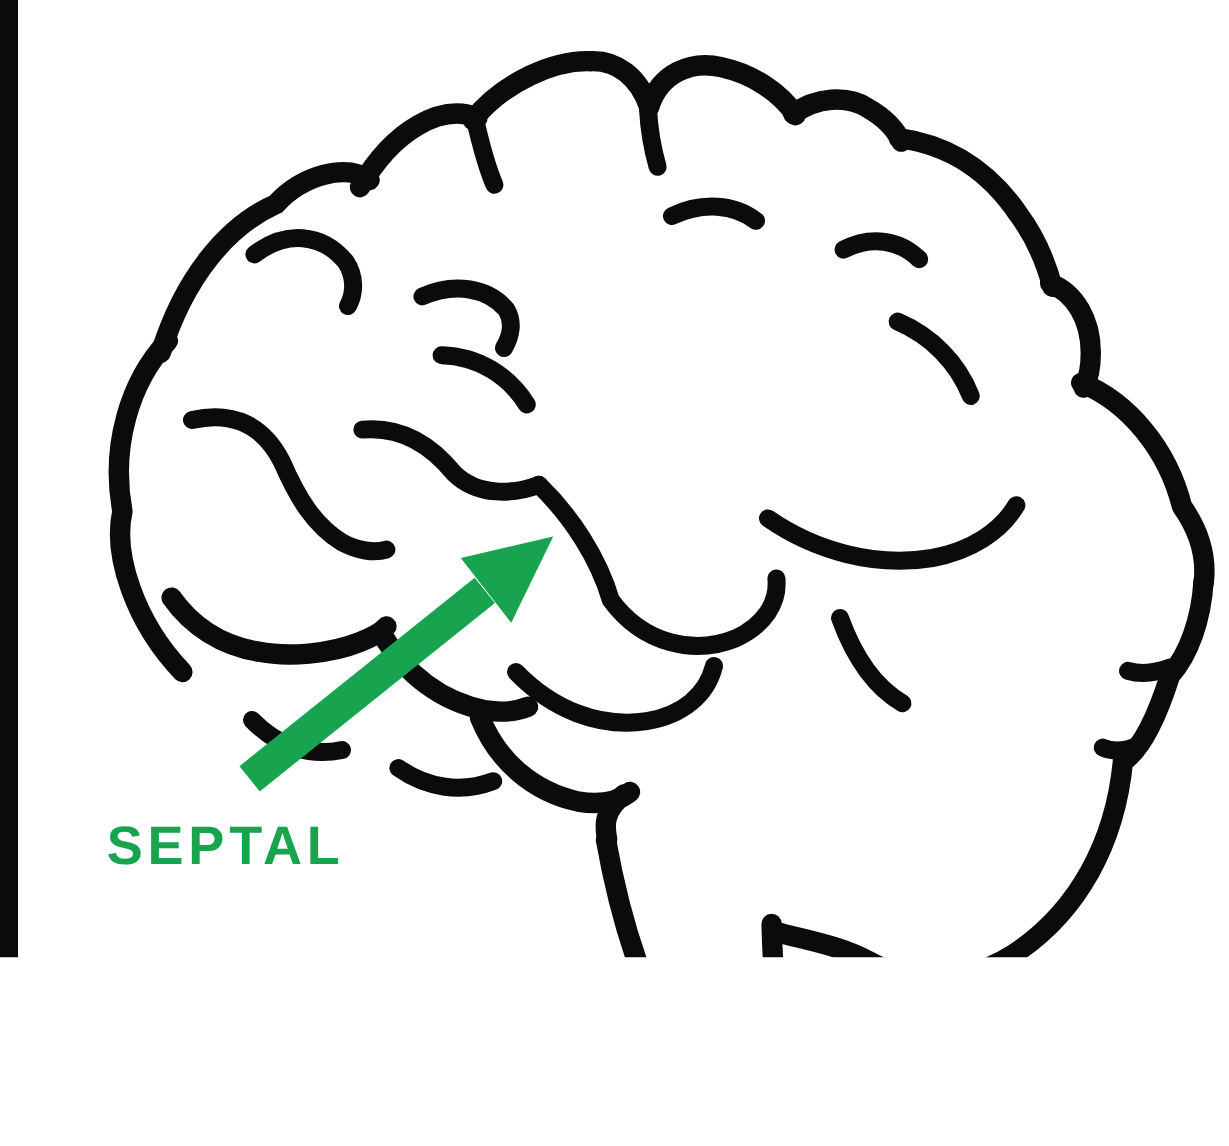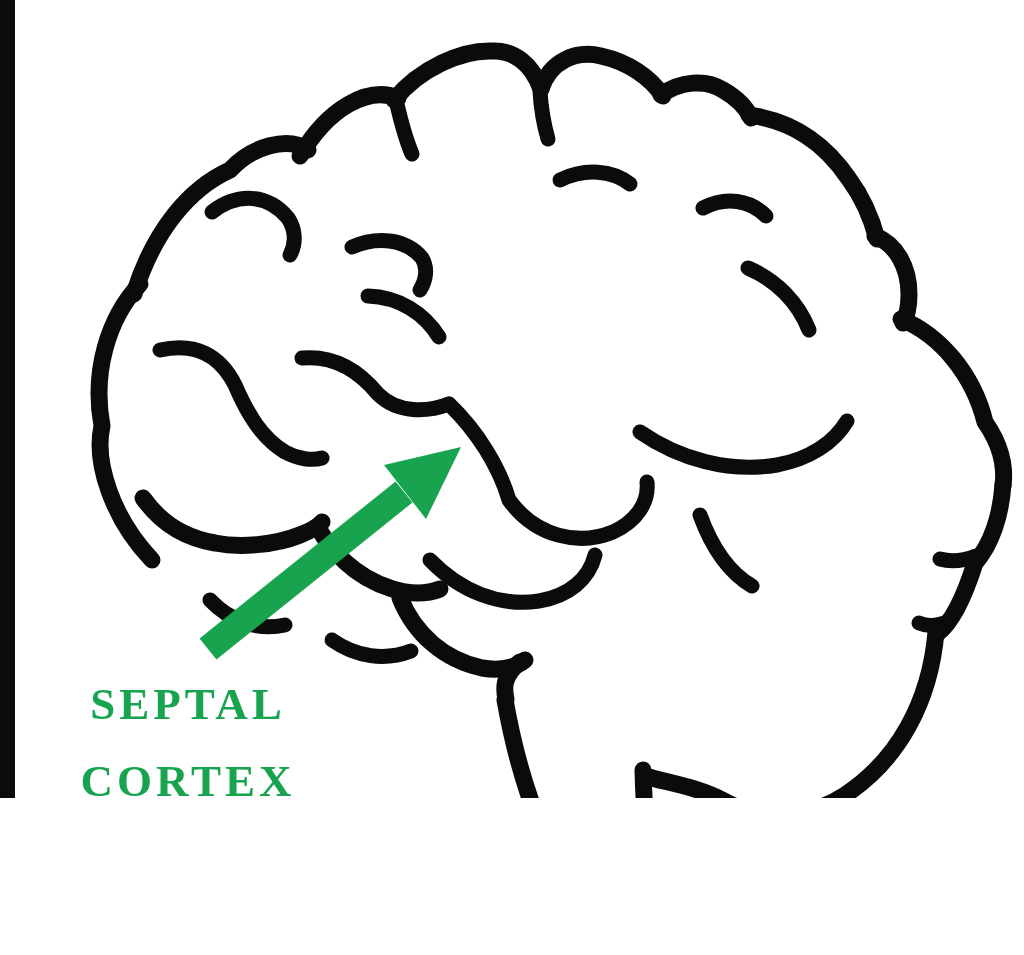--- a/index.html
+++ b/index.html
@@ -1,21 +1,21 @@
 <!DOCTYPE html>
 <html style="--background: #ffffff; --ink: #0b0b0b; --accent: #18a34f;"><head>
 <meta charset="utf-8">
 <style>
   html,body{margin:0;padding:0;background:#fff;}
   .stage{
     position:relative;
     width:1024px;height:798px;
     background:var(--background,#ffffff);
     overflow:hidden;
-    font-family:Liberation Serif, serif;
+    font-family:Liberation Sans, sans-serif;
   }
   .stage svg{position:absolute;left:0;top:0;width:1024px;height:955px;display:block;}
   .ink path{
     stroke:var(--ink,#0b0b0b);
     stroke-width:17;
     fill:none;
     stroke-linecap:round;
     stroke-linejoin:round;
   }
   .ink.thin path{stroke-width:15;}
@@ -86,16 +86,15 @@
     </g>
 
     <g>
       <line class="accent-stroke" x1="208" y1="649" x2="404" y2="492" stroke-width="27"></line>
       <polygon class="accent-fill" points="461,447 426,519 384,465"></polygon>
     </g>
   </svg>
 
   <div class="label">
     <div>SEPTAL</div>
-    <div>CORTEX</div>
   </div>
 
 </div>
 
 </body></html>

